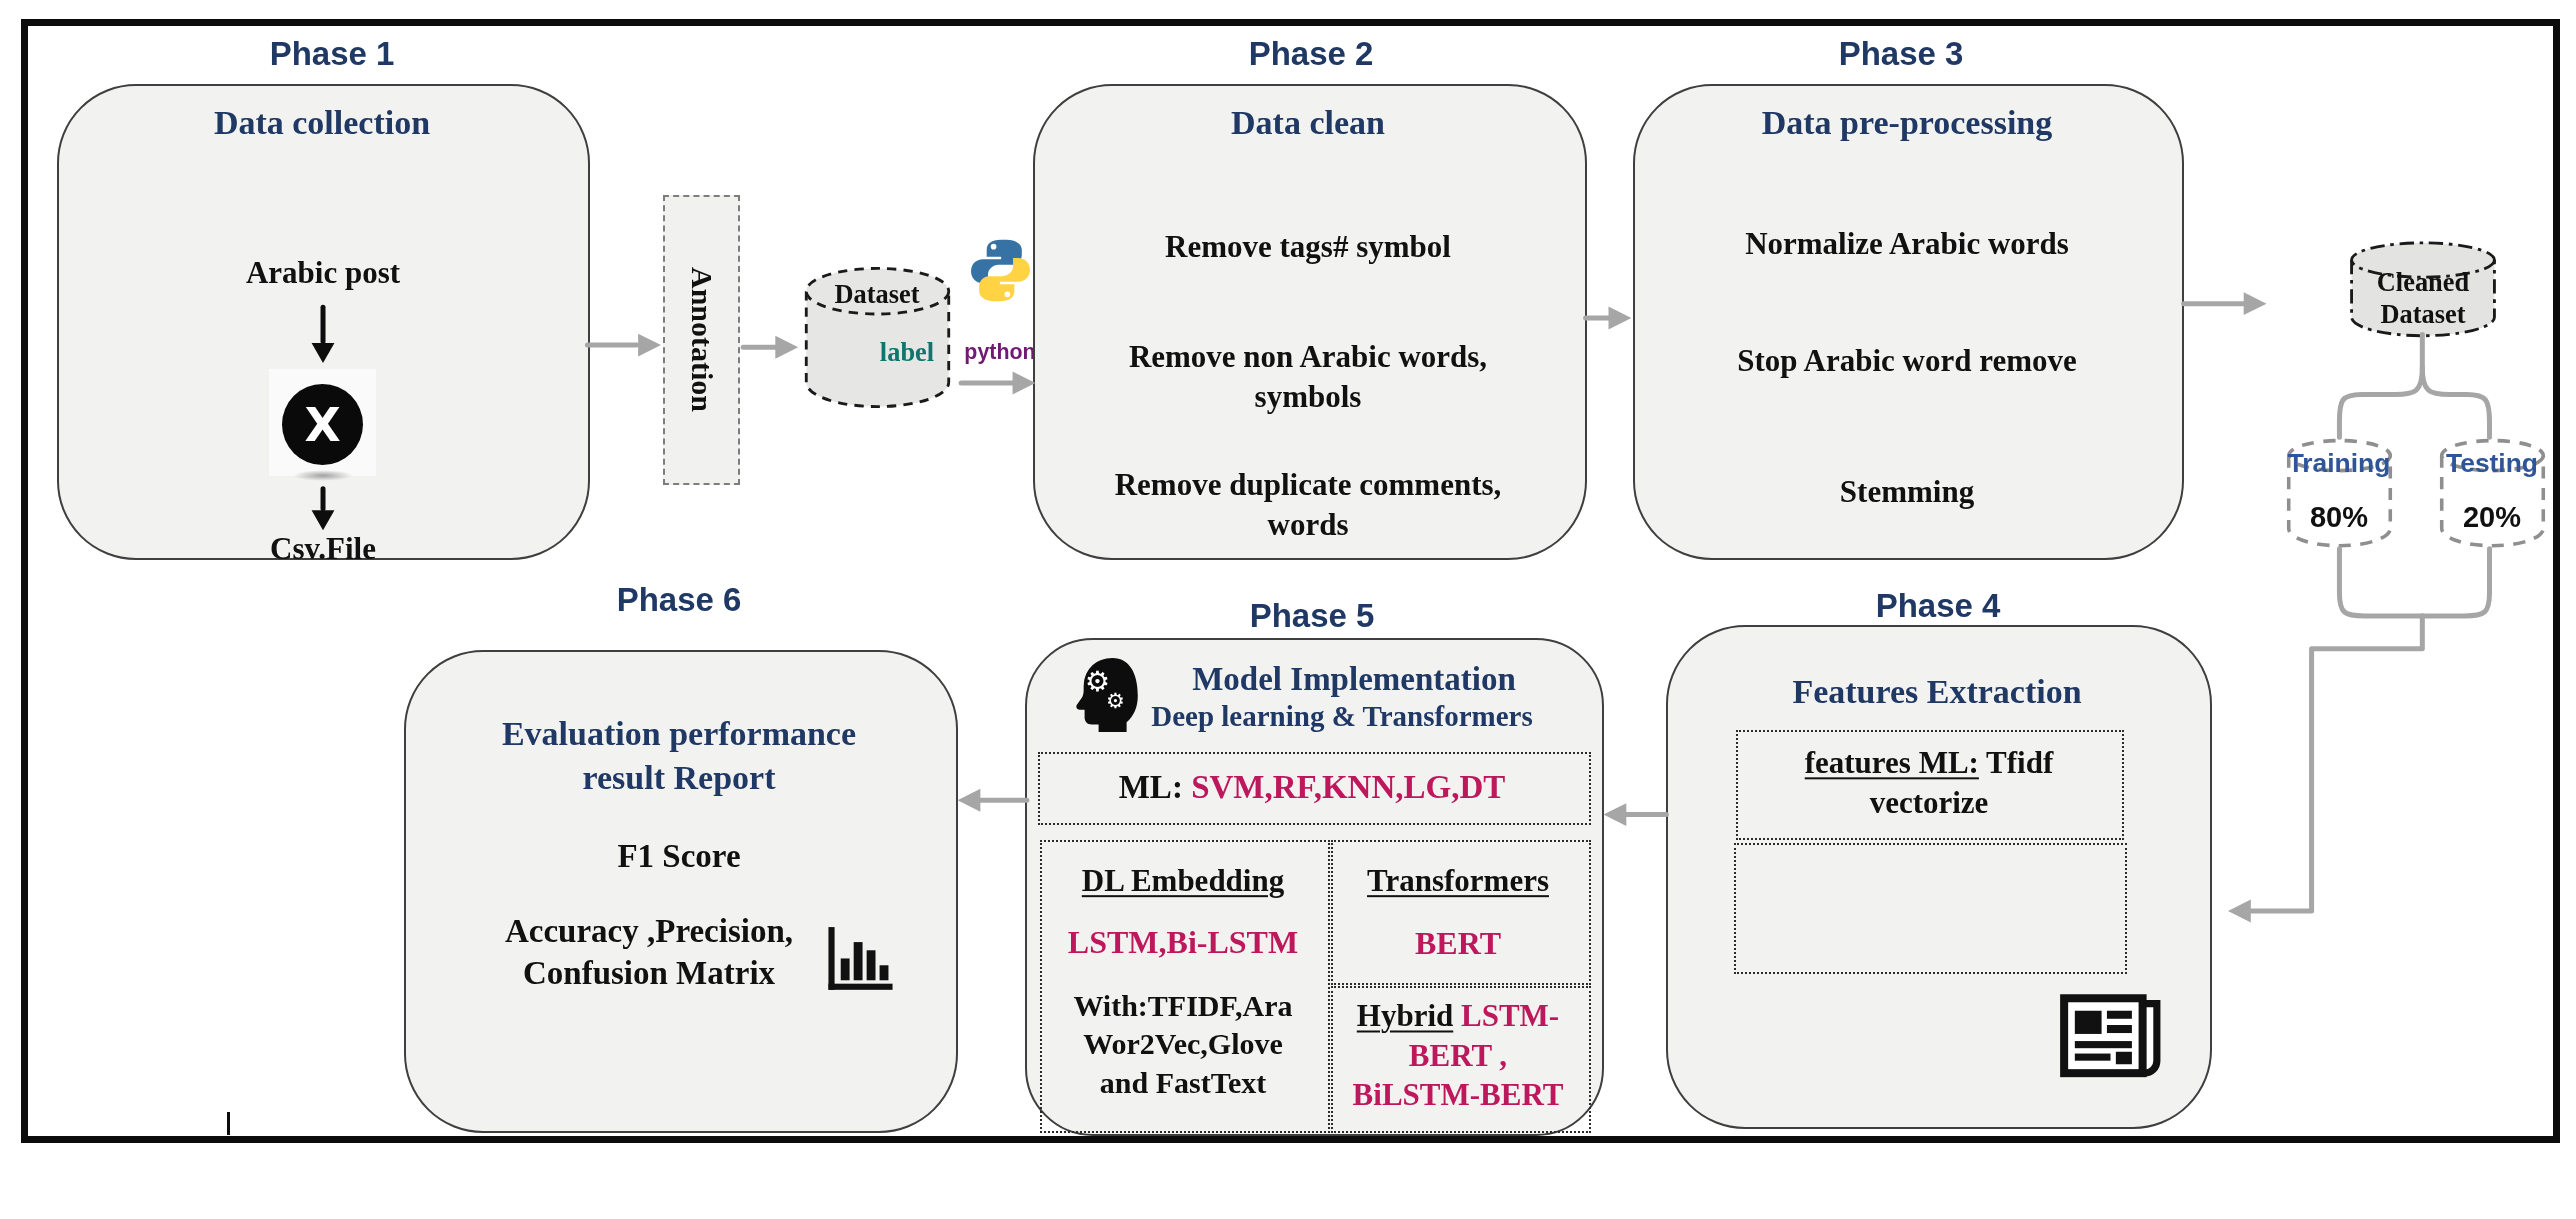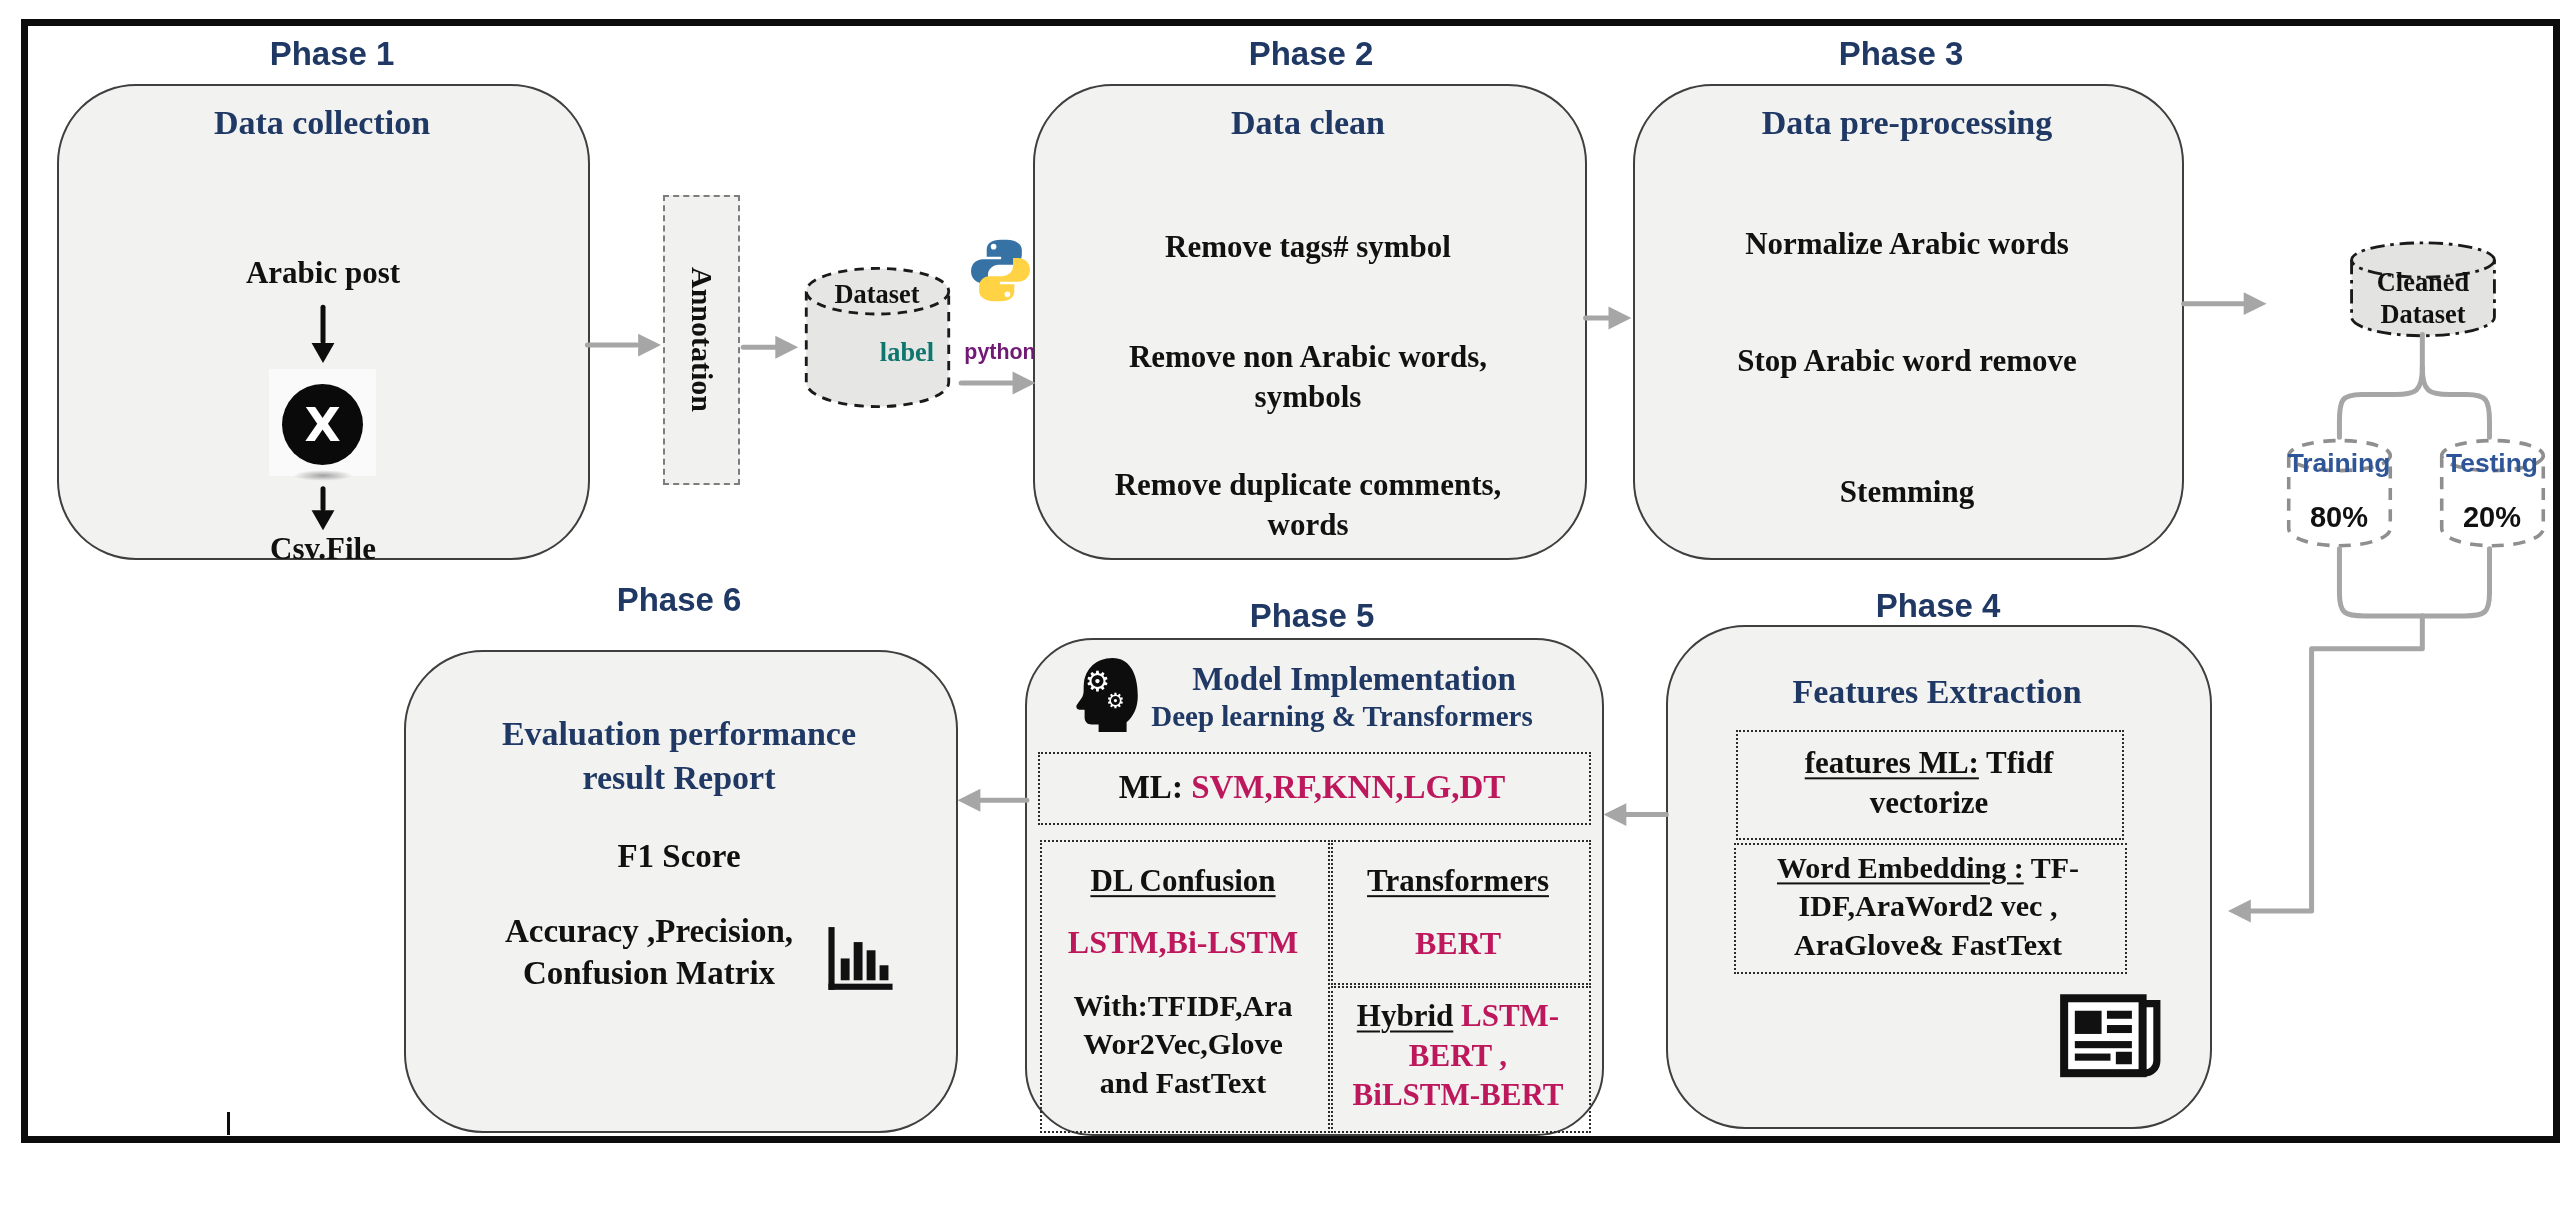--- a/index.html
+++ b/index.html
@@ -109,25 +109,20 @@
   <div class="cylinder-label sans" style="left:2492px;top:517px;font-size:29px;color:#111;">20%</div>
 
   <div class="phasebox" style="left:1666px;top:625px;width:542px;height:500px;"></div>
   <div class="btitle" style="left:1937px;top:692px;">Features Extraction</div>
   <div class="dotbox" style="left:1736px;top:730px;width:384px;height:106px;"></div>
   <div class="btxt" style="left:1929px;top:783px;width:372px;">
     <span class="u">features ML:</span><span> Tfidf</span><br>
     <span>vectorize</span>
   </div>
   <div class="dotbox" style="left:1734px;top:843px;width:389px;height:127px;"></div>
-  <div class="btxt" style="left:1928px;top:907px;width:379px;font-size:30px;">
-    <span class="u">Word Embedding :</span><span> TF-</span><br>
-    <span>IDF,AraWord2 vec ,</span><br>
-    <span>AraGlove&amp; FastText</span>
-  </div>
   <svg class="overlay" style="left:2057px;top:992px;" width="107" height="91" viewBox="0 0 120 100">
     <path d="M96,12 h16 v64 c0,8 -6,14 -14,14 H80" fill="#ffffff" stroke="#111" stroke-width="8"></path>
     <rect x="8" y="6" width="88" height="84" fill="#ffffff" stroke="#111" stroke-width="9"></rect>
     <rect x="20" y="20" width="30" height="26" fill="#111"></rect>
     <rect x="56" y="20" width="28" height="9" fill="#111"></rect>
     <rect x="56" y="36" width="28" height="9" fill="#111"></rect>
     <rect x="20" y="54" width="64" height="8" fill="#111"></rect>
     <rect x="20" y="68" width="40" height="8" fill="#111"></rect>
     <rect x="66" y="66" width="18" height="14" fill="#111"></rect>
   </svg>
@@ -140,21 +135,21 @@
   </svg>
   <div class="btitle" style="left:1354px;top:679px;font-size:33px;">Model Implementation</div>
   <div class="btitle" style="left:1342px;top:716px;font-size:29px;">Deep learning &amp; Transformers</div>
 
   <div class="dotbox" style="left:1038px;top:752px;width:549px;height:69px;"></div>
   <div class="btxt" style="left:1312px;top:787px;font-size:33px;white-space:nowrap;">
     <span>ML: </span><span class="blue">SVM,RF,KNN,LG,DT</span>
   </div>
 
   <div class="dotbox" style="left:1040px;top:840px;width:286px;height:289px;"></div>
-  <div class="btxt u" style="left:1183px;top:881px;font-size:31px;white-space:nowrap;">DL Confusion</div>
+  <div class="btxt u" style="left:1183px;top:881px;font-size:31px;white-space:nowrap;">DL Embedding</div>
   <div class="btxt blue" style="left:1183px;top:942px;font-size:32px;white-space:nowrap;">LSTM,Bi-LSTM</div>
   <div class="btxt" style="left:1183px;top:1045px;font-size:30px;">
     <span>With:TFIDF,Ara</span><br>
     <span>Wor2Vec,Glove</span><br>
     <span>and FastText</span>
   </div>
 
   <div class="dotbox" style="left:1331px;top:840px;width:256px;height:141px;"></div>
   <div class="btxt u" style="left:1458px;top:881px;font-size:31px;white-space:nowrap;">Transformers</div>
   <div class="btxt blue" style="left:1458px;top:943px;font-size:32px;">BERT</div>

